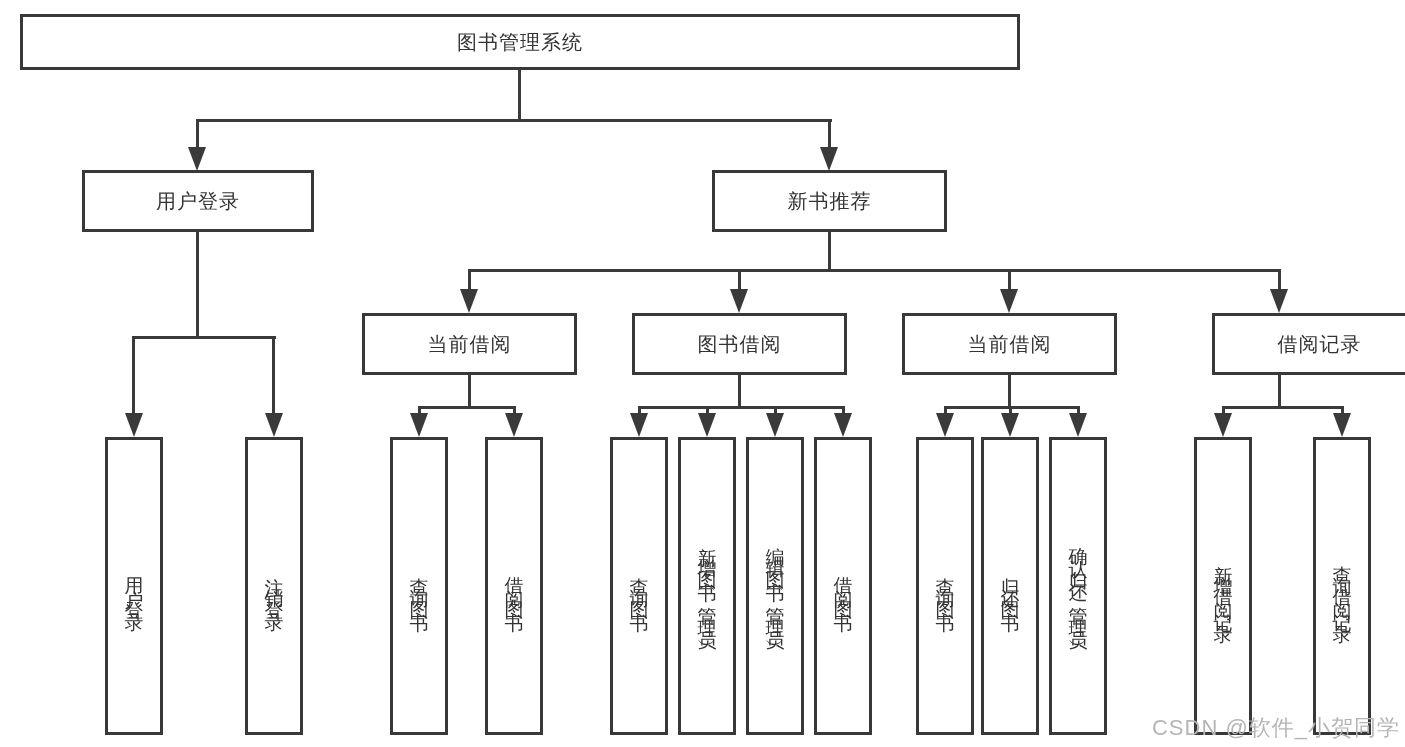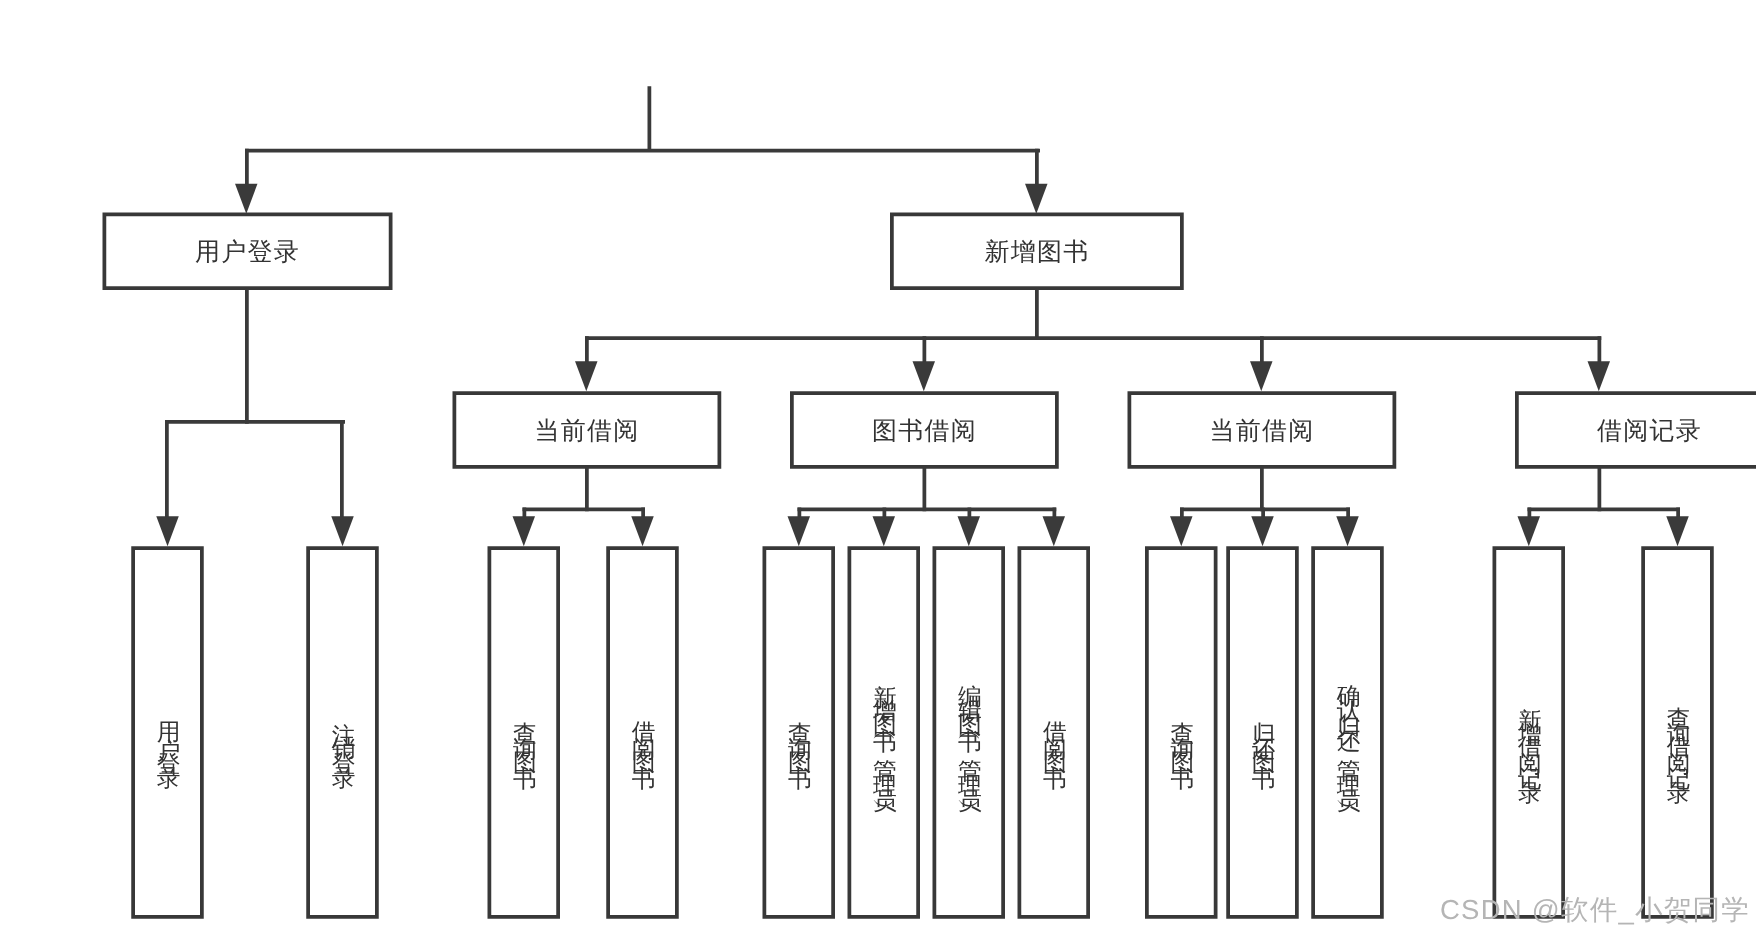--- a/index.html
+++ b/index.html
@@ -21,27 +21,30 @@
   .vbox .lbl{writing-mode:vertical-rl;text-orientation:mixed;
              font-size:19px;letter-spacing:12px;line-height:1.05;white-space:nowrap;}
   .watermark{position:absolute;top:713px;right:5px;font-size:22px;letter-spacing:1px;
              color:#b5b5b5;white-space:nowrap;margin-left:44px;}
 </style>
 </head>
 <body>
 
 <div class="stage">
 
+  <div class="box" style="left:20px;top:14px;width:1000px;height:56px;">
+    <span class="lbl">图书管理系统</span>
+  </div>
 
   <div class="box" style="left:82px;top:170px;width:232px;height:62px;">
     <span class="lbl">用户登录</span>
   </div>
 
   <div class="box" style="left:712px;top:170px;width:235px;height:62px;">
-    <span class="lbl">新增图书</span>
+    <span class="lbl">新书推荐</span>
   </div>
 
   <div class="box" style="left:362px;top:313px;width:215px;height:62px;">
     <span class="lbl">当前借阅</span>
   </div>
 
   <div class="box" style="left:632px;top:313px;width:215px;height:62px;">
     <span class="lbl">图书借阅</span>
   </div>
 

